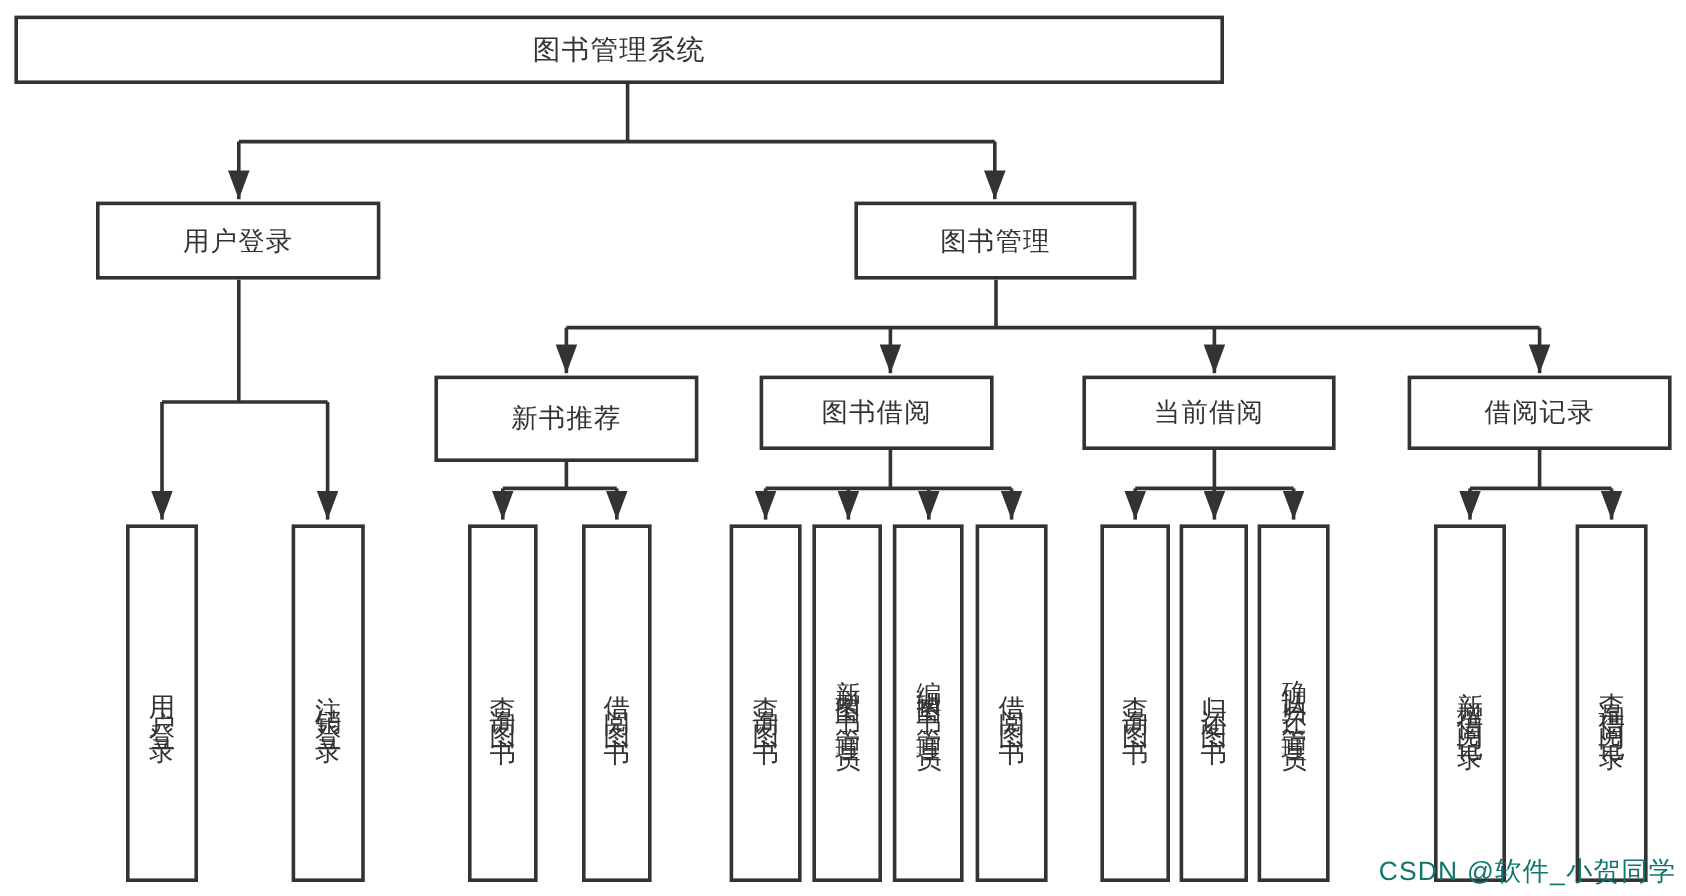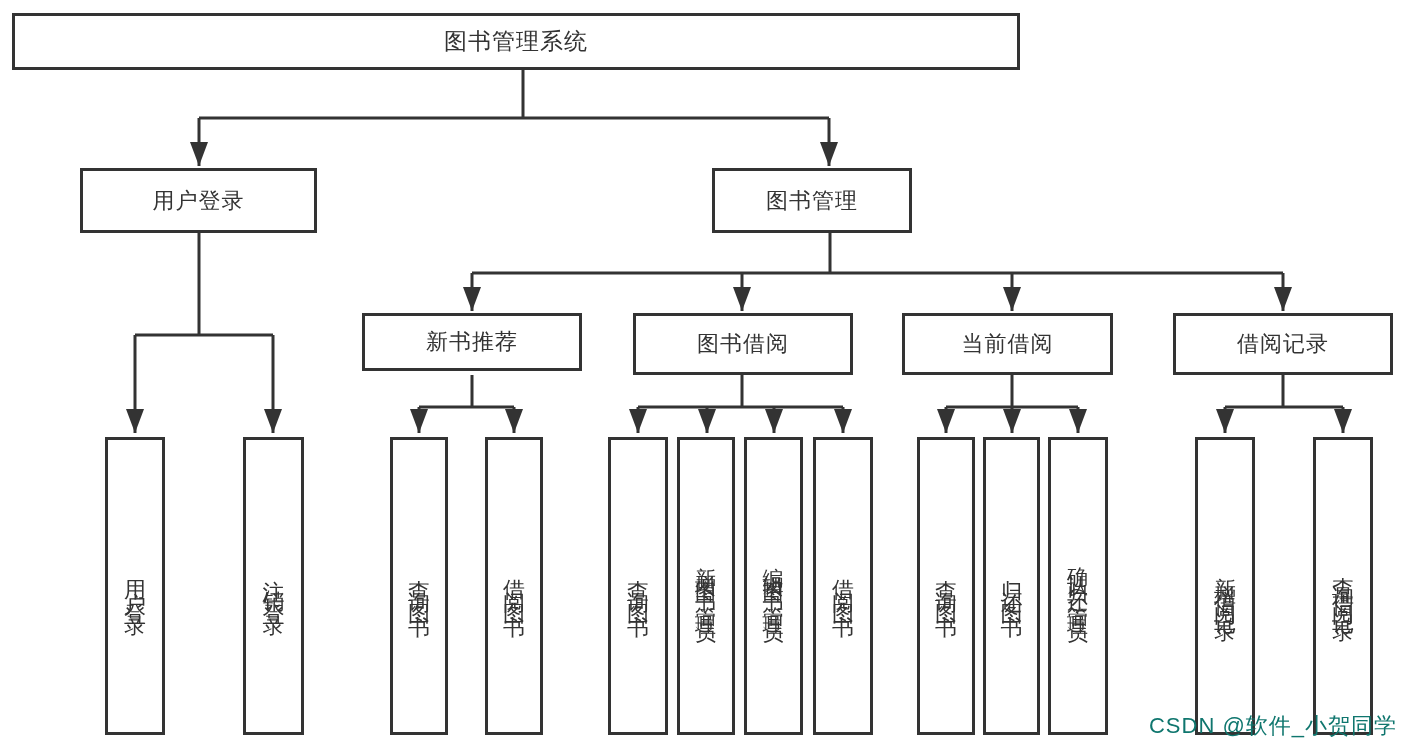--- a/index.html
+++ b/index.html
@@ -87,28 +87,28 @@
     </g>
   </svg>
 
   <div class="node root" style="left:12px;top:13px;width:1008px;height:57px;">
     <span class="hlabel">图书管理系统</span>
   </div>
 
   <div class="node" style="left:80px;top:168px;width:237px;height:65px;">
     <span class="hlabel">用户登录</span>
   </div>
-  <div class="node" style="left:712px;top:168px;width:200px;height:65px;font-family:Liberation Serif, serif;">
+  <div class="node" style="left:712px;top:168px;width:235px;height:65px;font-family:Liberation Serif, serif;">
     <span class="hlabel">图书管理</span>
   </div>
 
-  <div class="node" style="left:362px;top:313px;width:220px;height:58px;">
+  <div class="node" style="left:362px;top:313px;width:220px;height:72px;">
     <span class="hlabel">新书推荐</span>
   </div>
-  <div class="node" style="left:633px;top:313px;width:220px;height:62px;">
+  <div class="node" style="left:633px;top:313px;width:195px;height:62px;">
     <span class="hlabel">图书借阅</span>
   </div>
   <div class="node" style="left:902px;top:313px;width:211px;height:62px;">
     <span class="hlabel">当前借阅</span>
   </div>
   <div class="node" style="left:1173px;top:313px;width:220px;height:62px;">
     <span class="hlabel">借阅记录</span>
   </div>
 
   <div class="node" style="left:105px;top:437px;width:60px;height:298px;">

